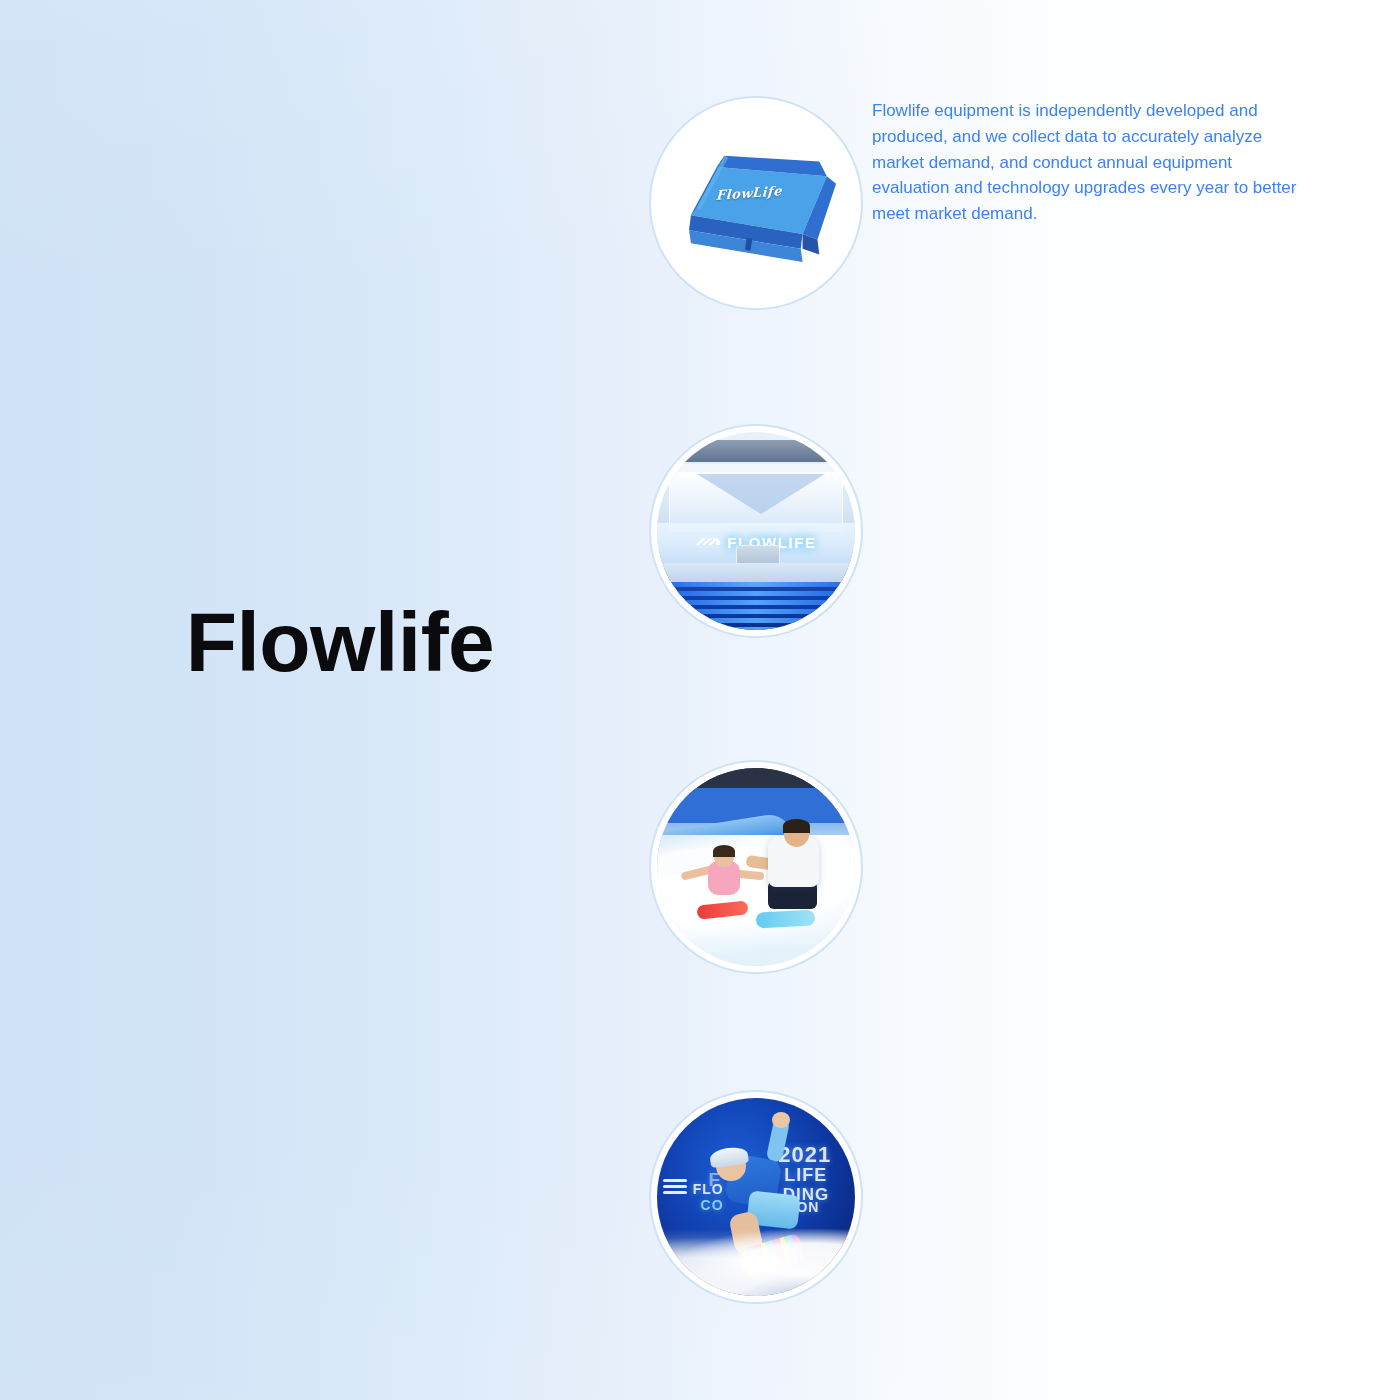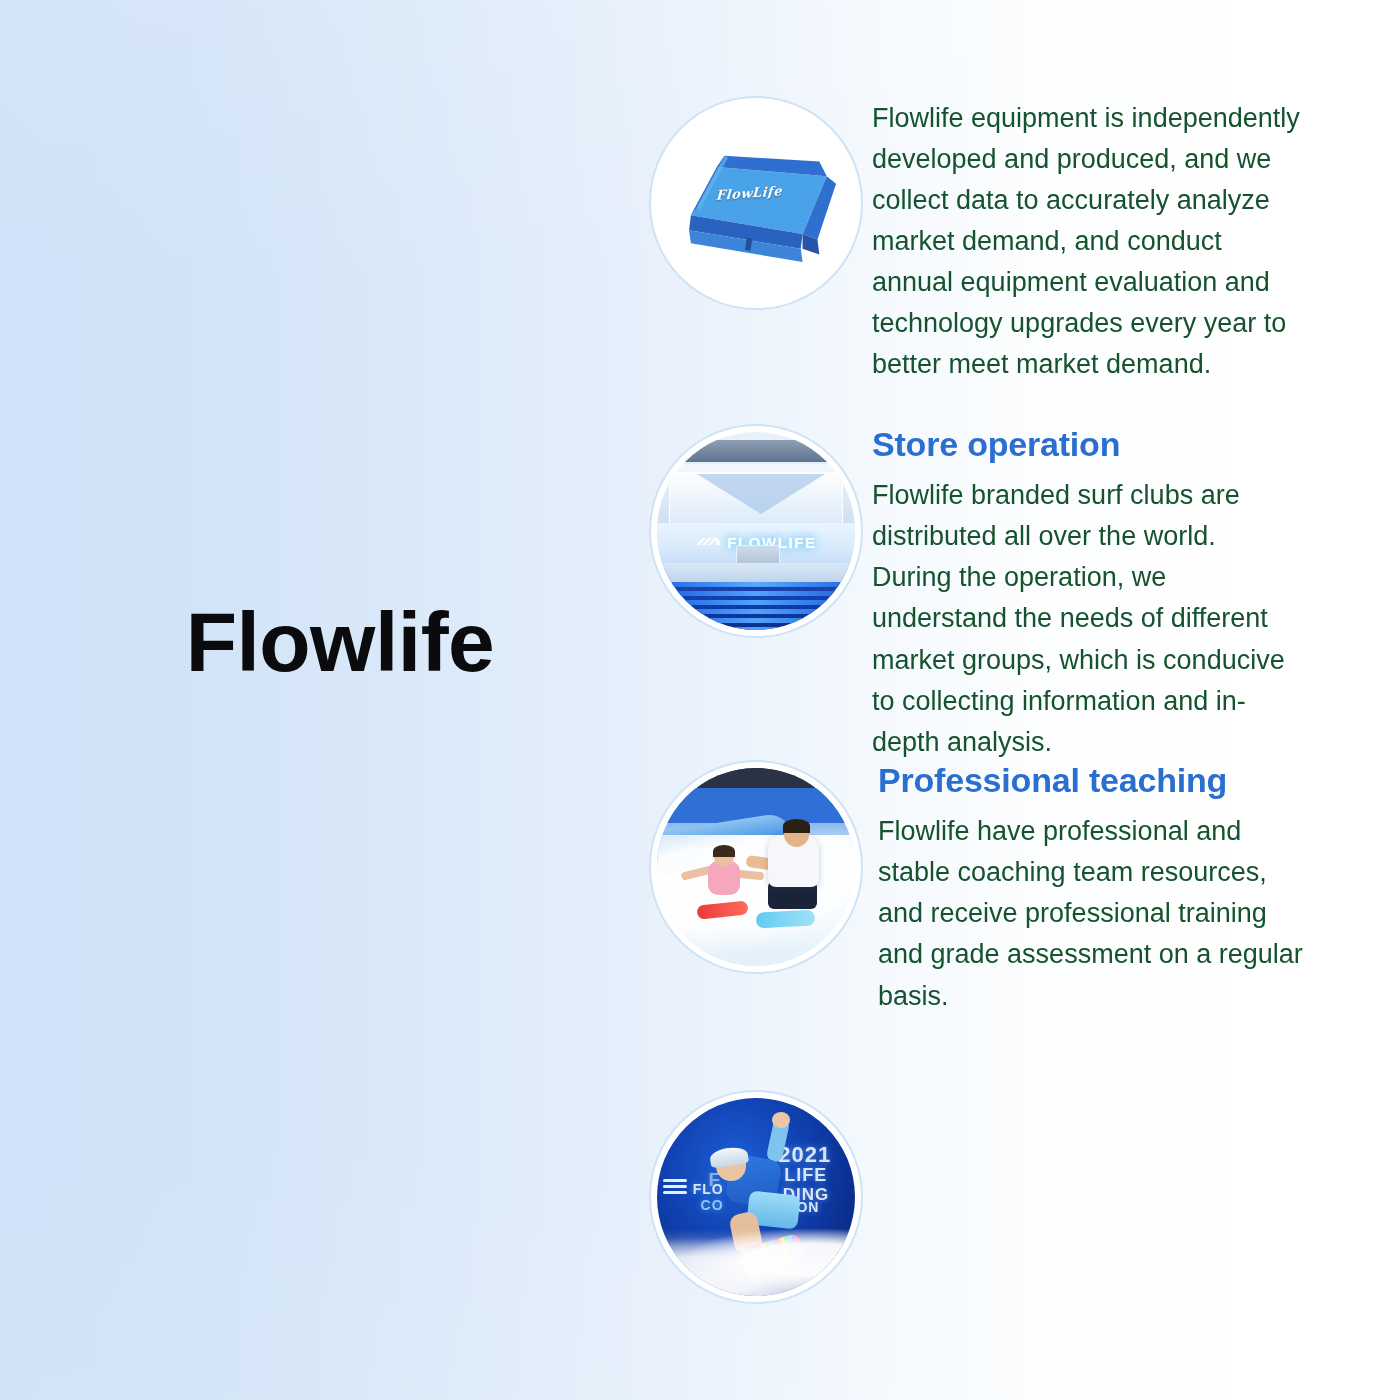--- a/index.html
+++ b/index.html
@@ -293,22 +293,22 @@
 
   .f-head {
     color:#2a6fd0;
     font-weight:bold;
     font-size:34px;
     line-height:1.1;
     letter-spacing:-0.2px;
     margin-bottom:12px;
   }
   .f-body {
-    color:#14532d;
-    font-size:27px;
+    color:#3b82f6;
+    font-size:17px;
     line-height:1.52;
     max-width:430px;
   }
   .feature.f3 .f-body, .feature.f4 .f-body { max-width:425px; }
   .feature.f1 { }
 </style>
 </head>
 <body>
 
 <div class="stage">
@@ -369,24 +369,20 @@
                 <i></i>
                 <i></i>
                 <i></i>
                 <i></i>
                 <i></i>
             </div>
           </div>
         </div>
       </div>
     </div>
-    <div class="text-col">
-      <div class="f-head">Store operation</div>
-      <div class="f-body">Flowlife branded surf clubs are distributed all over the world. During the operation, we understand the needs of different market groups, which is conducive to collecting information and in-depth analysis.</div>
-    </div>
   </div>
 
   <div class="feature f3">
     <div class="thumb-wrap">
       <div class="thumb">
         <div class="inner">
           <div class="teach">
             <div class="backwall"></div>
             <div class="bluewall"></div>
             <div class="roller"></div>
@@ -400,24 +396,20 @@
             <div class="kid-hair"></div>
             <div class="coach-arm"></div>
             <div class="coach-short"></div>
             <div class="coach-torso"></div>
             <div class="coach-head"></div>
             <div class="coach-hair"></div>
           </div>
         </div>
       </div>
     </div>
-    <div class="text-col">
-      <div class="f-head">Professional teaching</div>
-      <div class="f-body">Flowlife have professional and stable coaching team resources, and receive professional training and grade assessment on a regular basis.</div>
-    </div>
   </div>
 
   <div class="feature f4">
     <div class="thumb-wrap">
       <div class="thumb">
         <div class="inner">
           <div class="event">
             <div class="bars">
                 <i></i>
                 <i></i>

